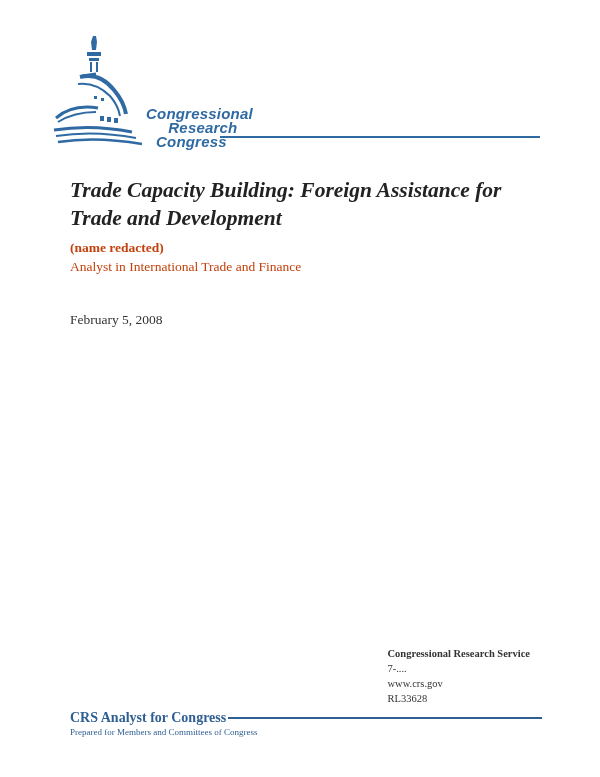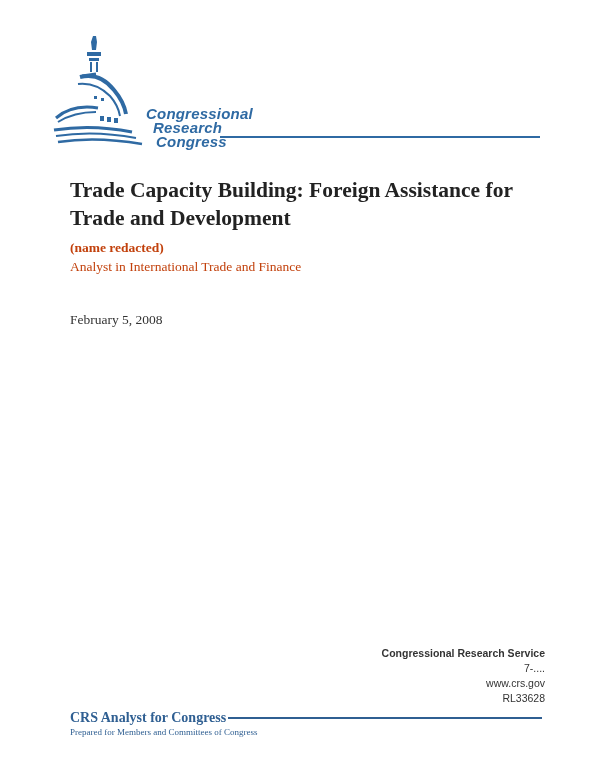--- a/index.html
+++ b/index.html
@@ -3,34 +3,34 @@
   <meta charset="utf-8">
   <style>
     html, body { margin: 0; padding: 0; background: #ffffff; }
     body { width: 600px; height: 777px; position: relative; overflow: hidden; font-family: "DejaVu Serif", serif; color: #222; }
 
     .logo { position: absolute; left: 52px; top: 32px; width: 110px; height: 115px; }
     .logo svg { width: 110px; height: 115px; }
 
     .logo-text { position: absolute; left: 146px; top: 100px; font-family: "Liberation Sans", sans-serif; font-style: italic; font-weight: bold; color: #2f6aa3; font-size: 15px; line-height: 14px; letter-spacing: 0.2px; margin-top: 7px; }
     .logo-text .l1 { display: block; }
-    .logo-text .l2 { display: block; padding-left: 7px; }
+    .logo-text .l2 { display: block; padding-left: 7px; text-align: center; }
     .logo-text .l3 { display: block; padding-left: 10px; }
 
     .logo-rule { position: absolute; left: 220px; top: 136px; width: 320px; height: 2px; background: #2f6aa3; }
 
     .title { position: absolute; left: 70px; top: 176px; width: 470px; font-family: "Liberation Serif", serif; font-weight: bold; font-size: 21.5px; line-height: 28px; color: #222; }
 
     .author { position: absolute; left: 70px; top: 238px; font-family: "Liberation Serif", serif; font-size: 13.5px; line-height: 19px; color: #c2410c; }
     .author .name { font-weight: bold; display: block; }
     .author .role { display: block; text-align: center; }
 
     .date { position: absolute; left: 70px; top: 312px; font-family: "Liberation Serif", serif; font-size: 13.5px; color: #333; text-align: center; }
 
-    .crs-block { position: absolute; right: 55px; top: 646px; text-align: right; font-family: Liberation Sans, sans-serif; font-size: 10.5px; line-height: 15px; color: #333; }
+    .crs-block { position: absolute; right: 70px; top: 646px; font-family: Liberation Serif, serif; font-size: 10.5px; line-height: 15px; color: #333; }
     .crs-block .org { font-weight: bold; display: block; }
     .crs-block span { display: block; }
 
     .footer { position: absolute; left: 70px; top: 707px; width: 472px; }
     .footer-title { font-family: "Liberation Serif", serif; font-weight: bold; font-size: 14px; color: #2f5f92; display: inline-block; background: #fff; padding-right: 2px; position: relative; z-index: 1; }
     .footer-rule { position: absolute; left: 0; right: 0; top: 10px; height: 2px; background: #2f5f92; }
     .footer-sub { display: block; font-family: "Liberation Serif", serif; font-size: 9px; color: #2f5f92; margin-top: 1px; }
   </style>
 </head>
 <body>
@@ -65,21 +65,21 @@
   </svg>
 </div>
 
 <div class="logo-text">
   <span class="l1">Congressional</span>
   <span class="l2">Research</span>
   <span class="l3">Congress</span>
 </div>
 <div class="logo-rule"></div>
 
-<h1 class="title" style="margin:0;">Trade Capacity Building: Foreign Assistance for Trade and Development</h1>
+<h1 class="title" style="margin:0;font-style:italic;">Trade Capacity Building: Foreign Assistance for Trade and Development</h1>
 
 <div class="author">
   <span class="name">(name redacted)</span>
   <span class="role">Analyst in International Trade and Finance</span>
 </div>
 
 <div class="date">February 5, 2008</div>
 
 <div class="crs-block">
   <span class="org">Congressional Research Service</span>

